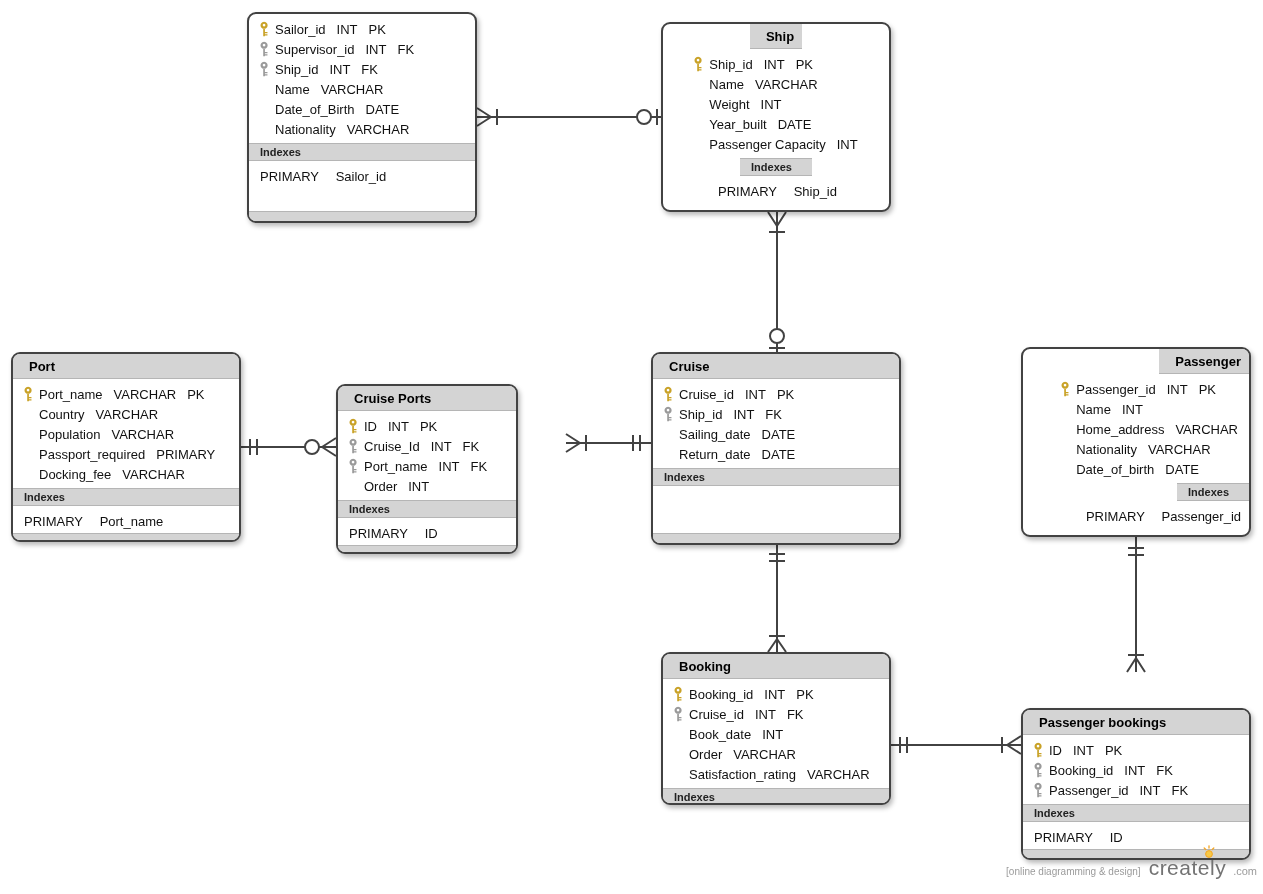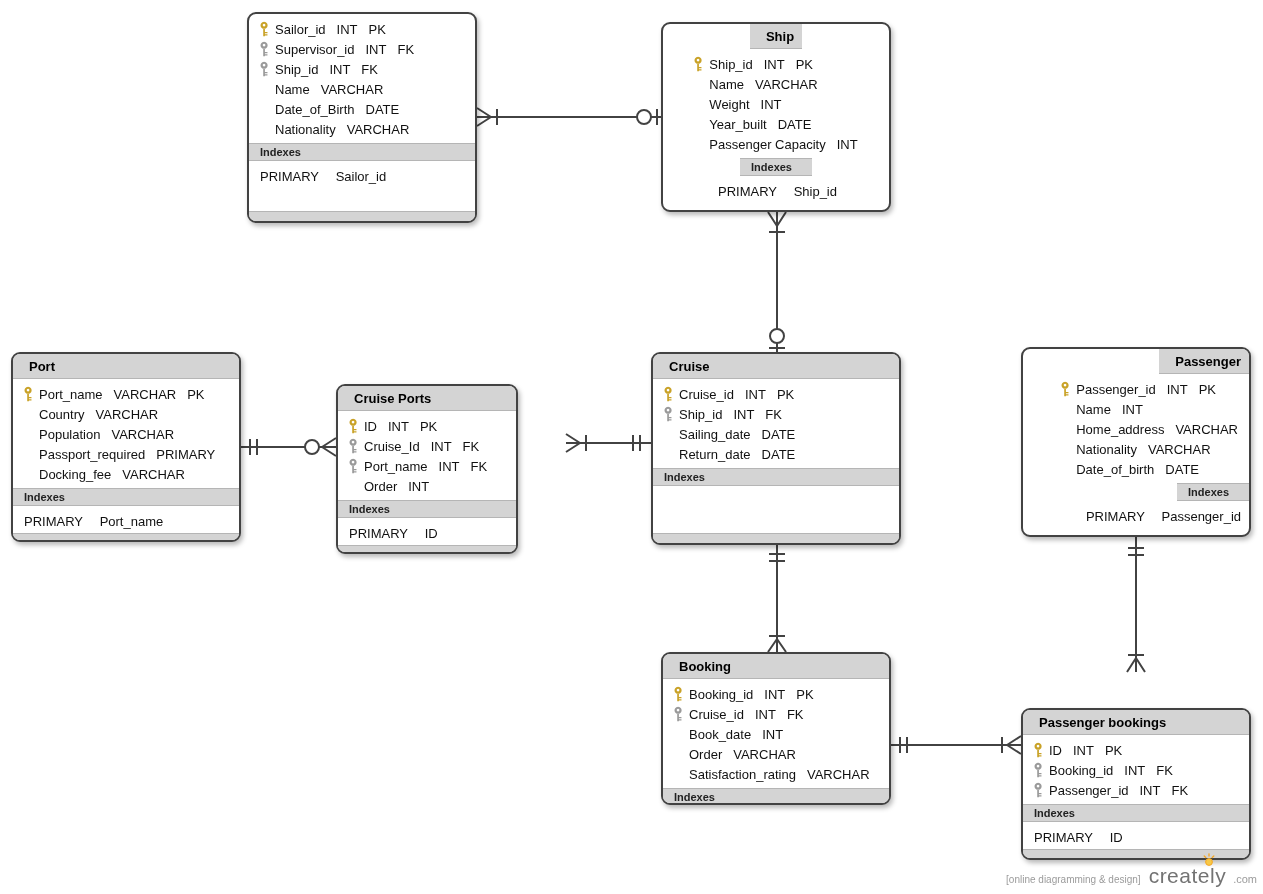--- a/index.html
+++ b/index.html
@@ -36,21 +36,21 @@
   .entity-indexes {
     background:#d4d4d4; color:#222; font-size:11px; font-weight:bold;
     padding:2px 20px 2px 11px; border-top:1px solid #b5b5b5; border-bottom:1px solid #b5b5b5;
     flex:0 0 auto;
   }
   .entity-primary { font-size:13px; color:#111; padding:8px 8px 4px 11px; flex:0 0 auto; }
   .pk-kind { margin-right:13px; }
   .entity-footer { margin-top:auto; height:9px; background:#d4d4d4; border-top:1px solid #b5b5b5; flex:0 0 auto; }
 
   .watermark {
-    position:absolute; right:6px; bottom:6px; z-index:3;
+    position:absolute; right:6px; bottom:14px; z-index:3;
     display:flex; align-items:baseline; white-space:nowrap;
   }
   .wm-tagline { font-size:10px; color:#9b9b9b; margin-right:8px; }
   .wm-brand-wrap { position:relative; display:inline-block; }
   .wm-brand { font-size:21px; color:#737373; letter-spacing:0.5px; }
   .wm-bulb { position:absolute; top:-11px; right:9px; }
   .wm-domain { font-size:11px; color:#9b9b9b; margin-left:7px; }
 </style>
 </head>
 <body>

